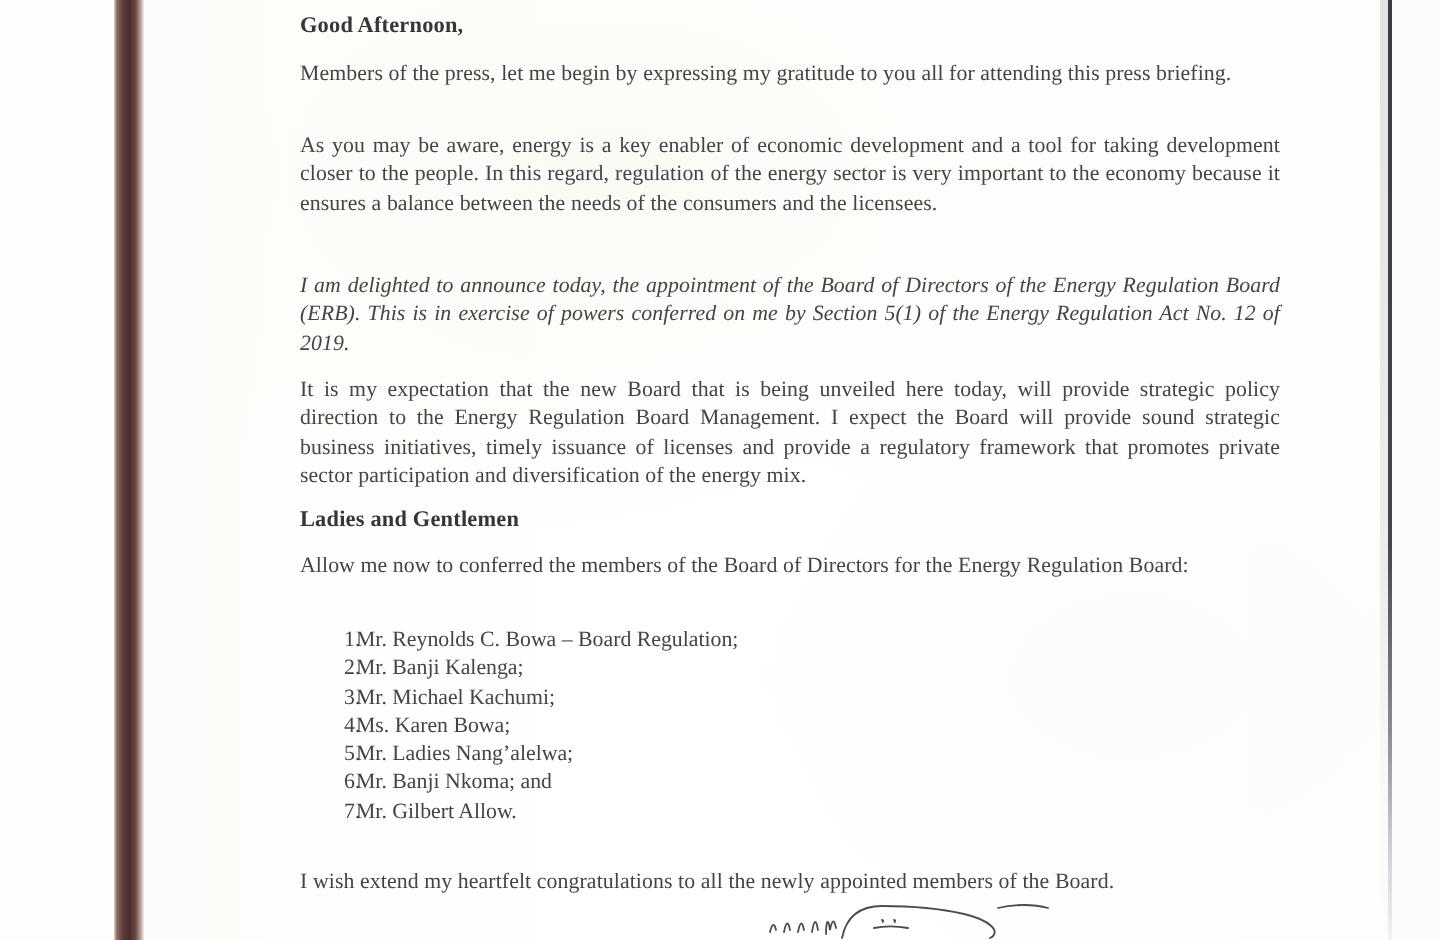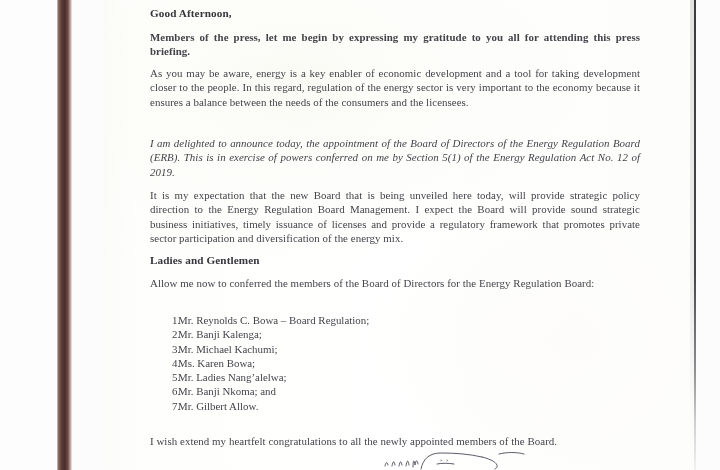--- a/index.html
+++ b/index.html
@@ -119,21 +119,21 @@
     font-size: 11.2px;
     line-height: 14.4px;
     font-weight: bold;
     margin: 0;
     color: #35353c;
     letter-spacing: 0.1px;
   }
 
   
   .b-good-afternoon { position: absolute; top: 6px;   left: 0; width: 490px; }
-  .b-members        { position: absolute; top: 30px;  left: 0; width: 490px; font-weight: bold; }
+  .b-members        { position: absolute; top: 30px;  left: 0; width: 490px; }
   .b-energy         { position: absolute; top: 66px;  left: 0; width: 490px; }
   .b-delighted      { position: absolute; top: 136px; left: 0; width: 490px; font-style: italic; }
   .b-expectation    { position: absolute; top: 188px; left: 0; width: 490px; }
   .b-ladies         { position: absolute; top: 253px; left: 0; width: 490px; }
   .b-allow          { position: absolute; top: 276px; left: 0; width: 490px; }
   .b-members-list   { position: absolute; top: 313px; left: 0; width: 490px; }
   .b-wish           { position: absolute; top: 434px; left: 0; width: 490px; }
 
   
   .member-list {

